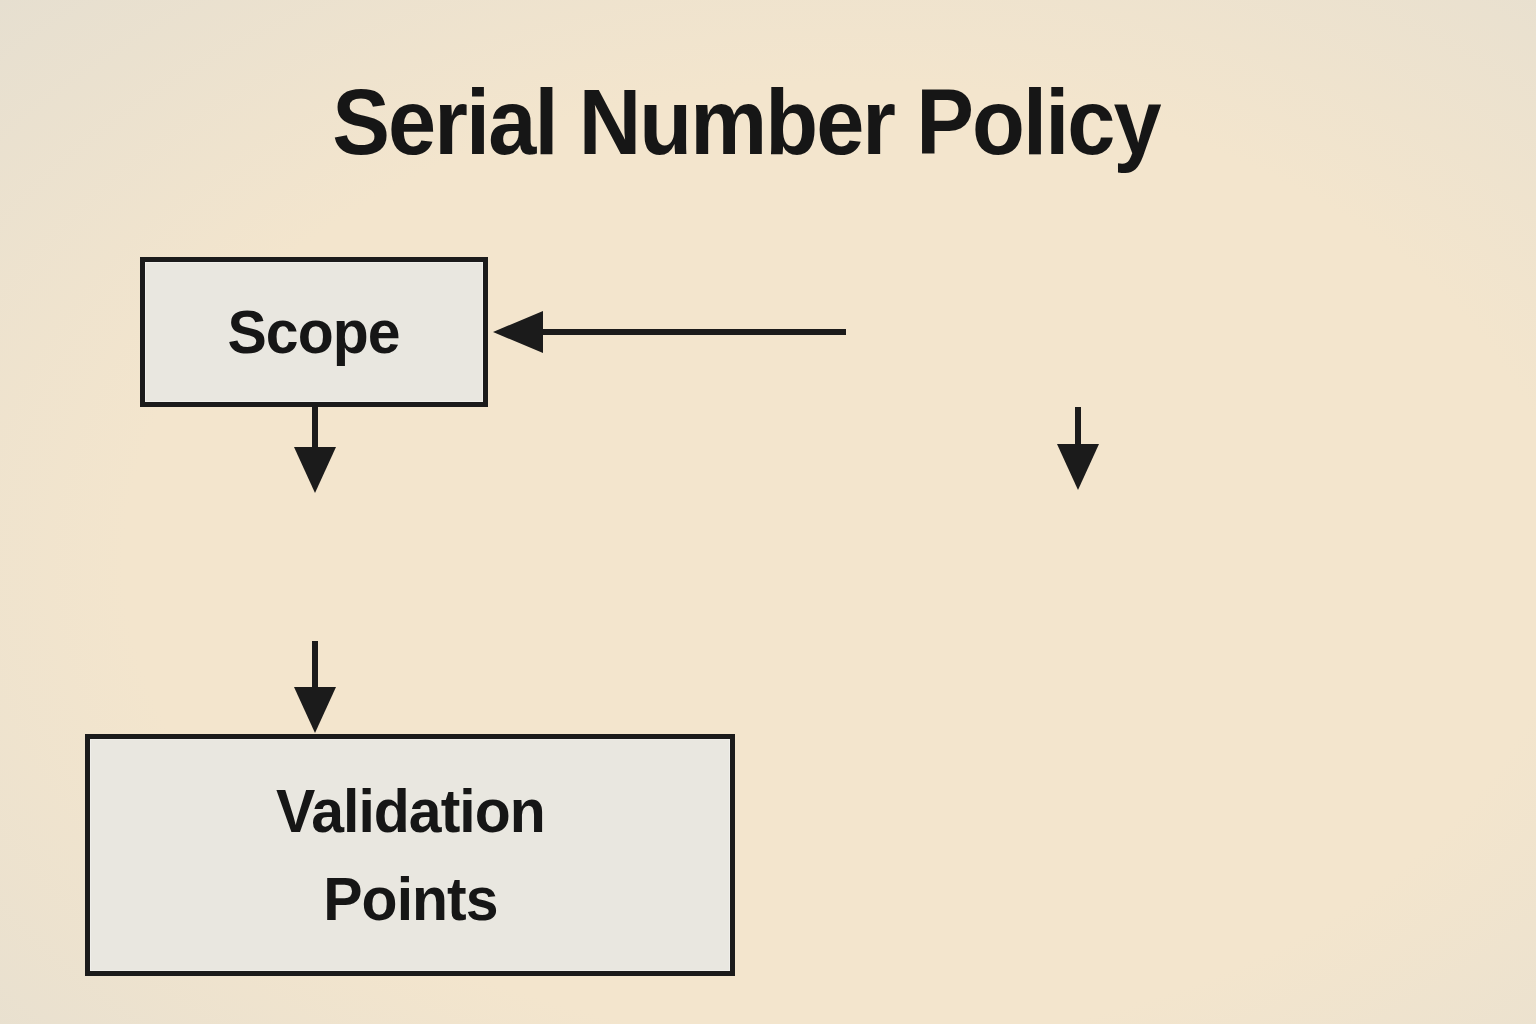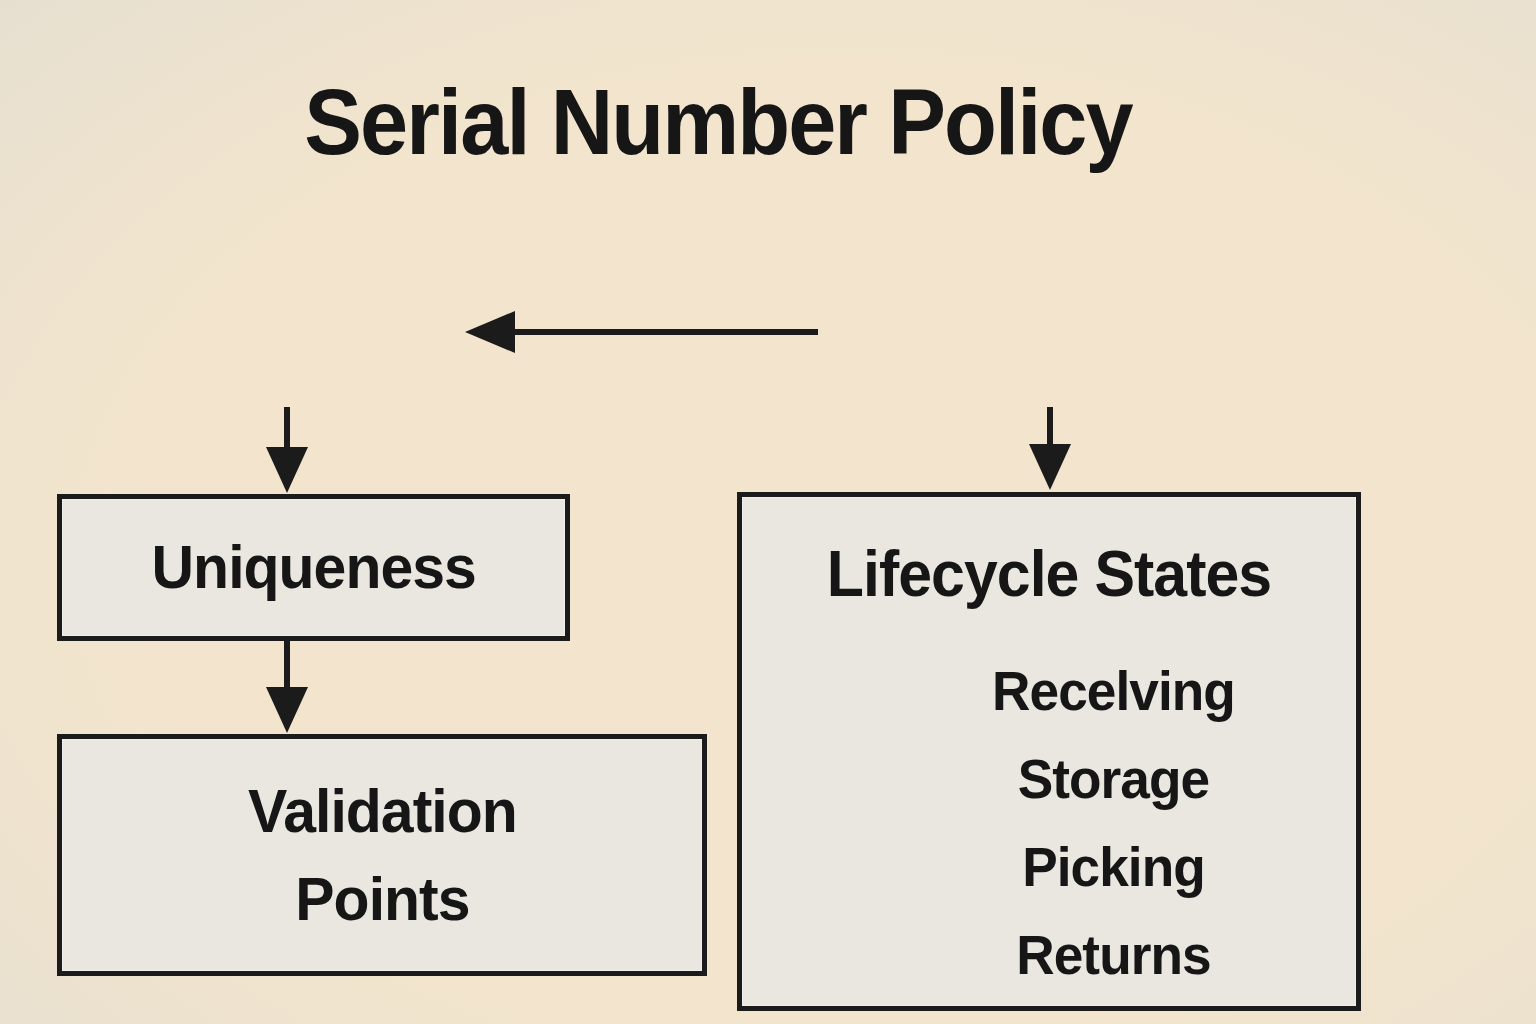--- a/index.html
+++ b/index.html
@@ -11,21 +11,21 @@
   }
   *{margin:0;padding:0;box-sizing:border-box;}
   html,body{width:1536px;height:1024px;}
   body{
     font-family:"Liberation Sans","DejaVu Sans",sans-serif;
     background:radial-gradient(ellipse 1200px 800px at 55% 55%, var(--bg) 60%, var(--bg-edge) 100%);
     position:relative;
     overflow:hidden;
     color:var(--text);
   }
-  .stage{position:absolute;inset:0;}
+  .stage{position:absolute;inset:0;margin-left:28px;}
   .title{
     position:absolute;
     top:70px;left:0;width:1436px;
     text-align:center;
     font-size:92px;
     font-weight:bold;
     letter-spacing:-2px;
     transform:scaleX(0.94);
     transform-origin:center;
     color:var(--text);
@@ -93,40 +93,31 @@
     border-top:46px solid var(--line);
   }
 </style>
 </head>
 <body>
 
 <div class="stage">
 
   <div class="title">Serial Number Policy</div>
 
+  <div class="node" id="node-scope">
+    <div class="label">Scope</div>
+  </div>
 
 
-  <div class="node" id="node-uniqueness">
-    <div class="label">Uniqueness</div>
-  </div>
 
   <div class="node" id="node-validation">
     <div class="label">Validation
 Points</div>
   </div>
 
-  <div class="node" id="node-lifecycle">
-    <div class="lc-title">Lifecycle States</div>
-    <ul class="lc-items">
-      <li>Recelving</li>
-      <li>Storage</li>
-      <li>Picking</li>
-      <li>Returns</li>
-    </ul>
-  </div>
 
   <div class="arrow">
     <div class="hline" style="left:505px;top:329px;width:313px;"></div>
     <div class="head-left" style="left:465px;top:311px;"></div>
   </div>
 
   <div class="arrow">
     <div class="vline" style="left:284px;top:407px;width:6px;height:48px;"></div>
     <div class="head-down" style="left:266px;top:447px;"></div>
   </div>

